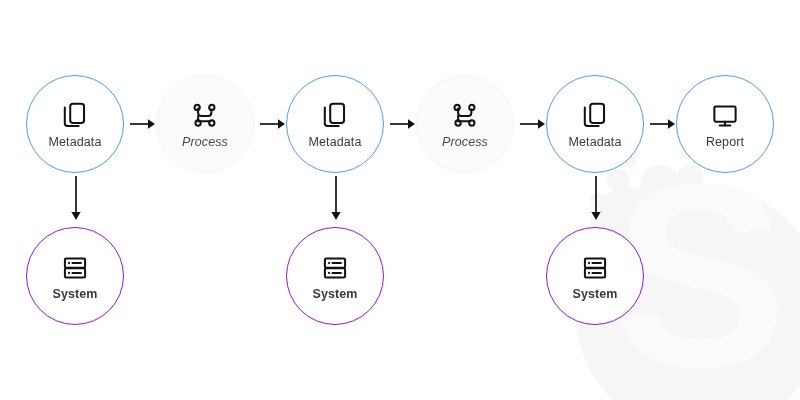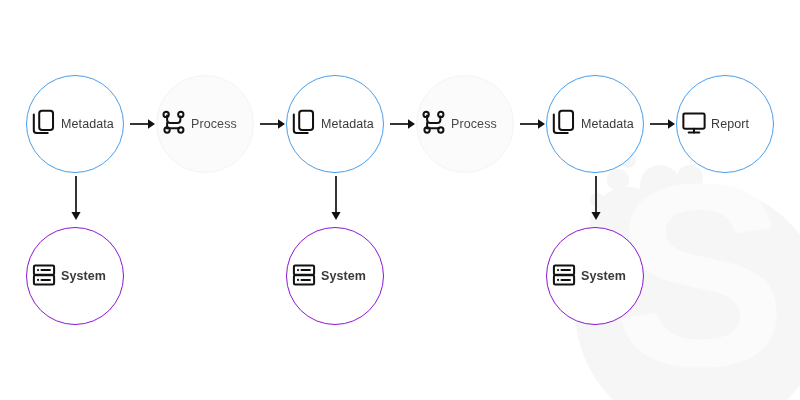--- a/index.html
+++ b/index.html
@@ -27,30 +27,32 @@
   }
 
   
   .node {
     position: absolute;
     width: 98px;
     height: 98px;
     border-radius: 50%;
     box-sizing: border-box;
     display: flex;
-    flex-direction: row;
+    flex-direction: column;
     align-items: center;
+    justify-content: center;
     z-index: 2;
     background: #ffffff;
   }
   .node.blue   { border: 1.8px solid #4a9eea; }
   .node.purple { border: 1.8px solid #8b16d6; font-weight: bold; }
   .node.ghost  {
     border: 1.5px solid #f4f4f4;
     background: #fbfbfb;
+    font-style: italic;
   }
   .node-icon {
     width: 34px;
     height: 34px;
     display: block;
     margin-bottom: 3px;
   }
   .node-label {
     font-size: 12.5px;
     color: #3a3a3a;

